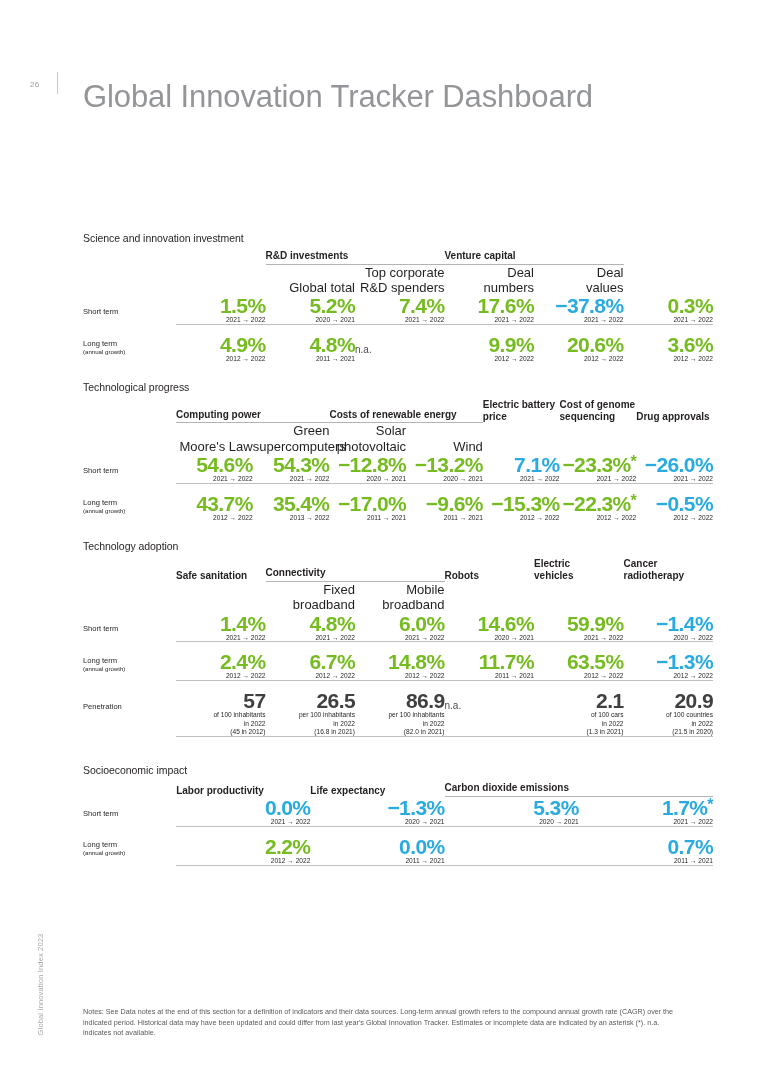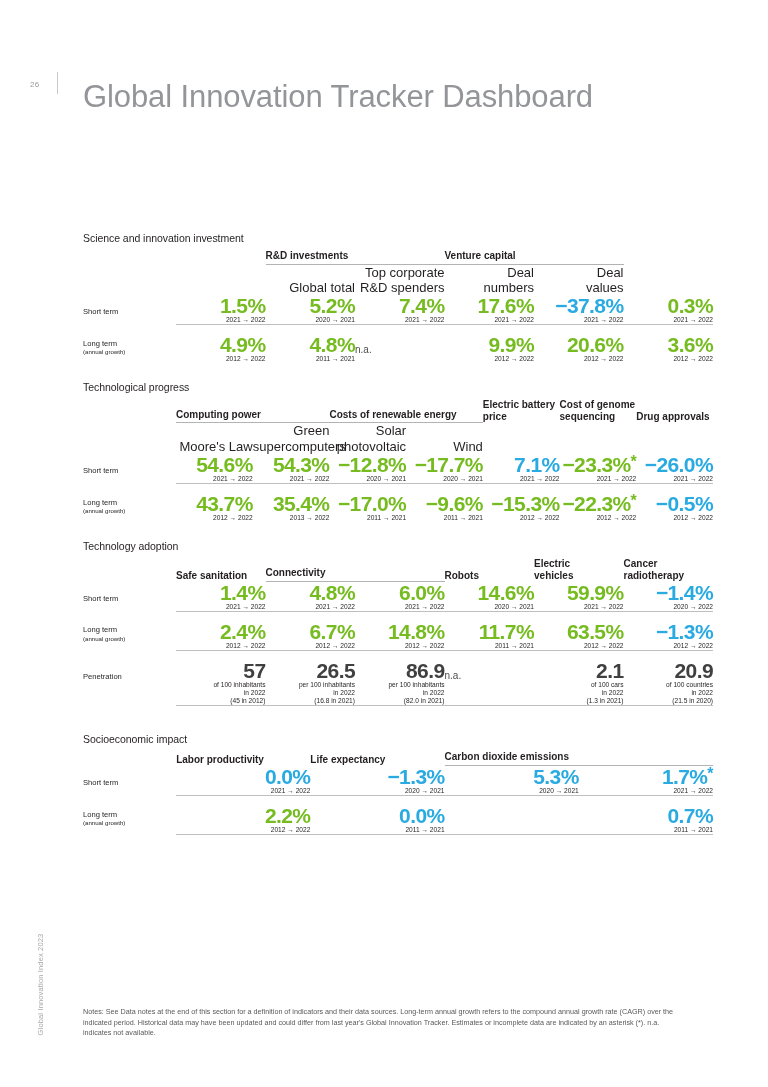--- a/index.html
+++ b/index.html
@@ -289,21 +289,21 @@
             <td class="shead">Wind</td>
             <td class="shead"></td>
             <td class="shead"></td>
             <td class="shead"></td>
           </tr>
           <tr>
             <td class="rlabel">Short term</td>
             <td class="val green">54.6%</td>
             <td class="val green">54.3%</td>
             <td class="val green">−12.8%</td>
-            <td class="val green">−17.7%</td>
+            <td class="val green">−13.2%</td>
             <td class="val blue">7.1%</td>
             <td class="val green">−23.3%<span class="ast">*</span></td>
             <td class="val blue">−26.0%</td>
           </tr>
           <tr>
             <td></td>
             <td class="period">2021 → 2022</td>
             <td class="period">2021 → 2022</td>
             <td class="period">2020 → 2021</td>
             <td class="period">2020 → 2021</td>
@@ -358,20 +358,31 @@
         <tbody>
           <tr>
             <td></td>
             <td class="ghead" colspan="1">Safe sanitation</td>
             <td class="ghead underline" colspan="2" style="padding-right: 0px;">Connectivity</td>
             <td class="ghead" colspan="1">Robots</td>
             <td class="ghead" colspan="1">Electric
 vehicles</td>
             <td class="ghead" colspan="1">Cancer
 radiotherapy</td>
+          </tr>
+          <tr>
+            <td></td>
+            <td class="shead"></td>
+            <td class="shead">Fixed
+broadband</td>
+            <td class="shead">Mobile
+broadband</td>
+            <td class="shead"></td>
+            <td class="shead"></td>
+            <td class="shead"></td>
           </tr>
           <tr>
             <td class="rlabel">Short term</td>
             <td class="val green">1.4%</td>
             <td class="val green">4.8%</td>
             <td class="val green">6.0%</td>
             <td class="val green">14.6%</td>
             <td class="val green">59.9%</td>
             <td class="val blue">−1.4%</td>
           </tr>

